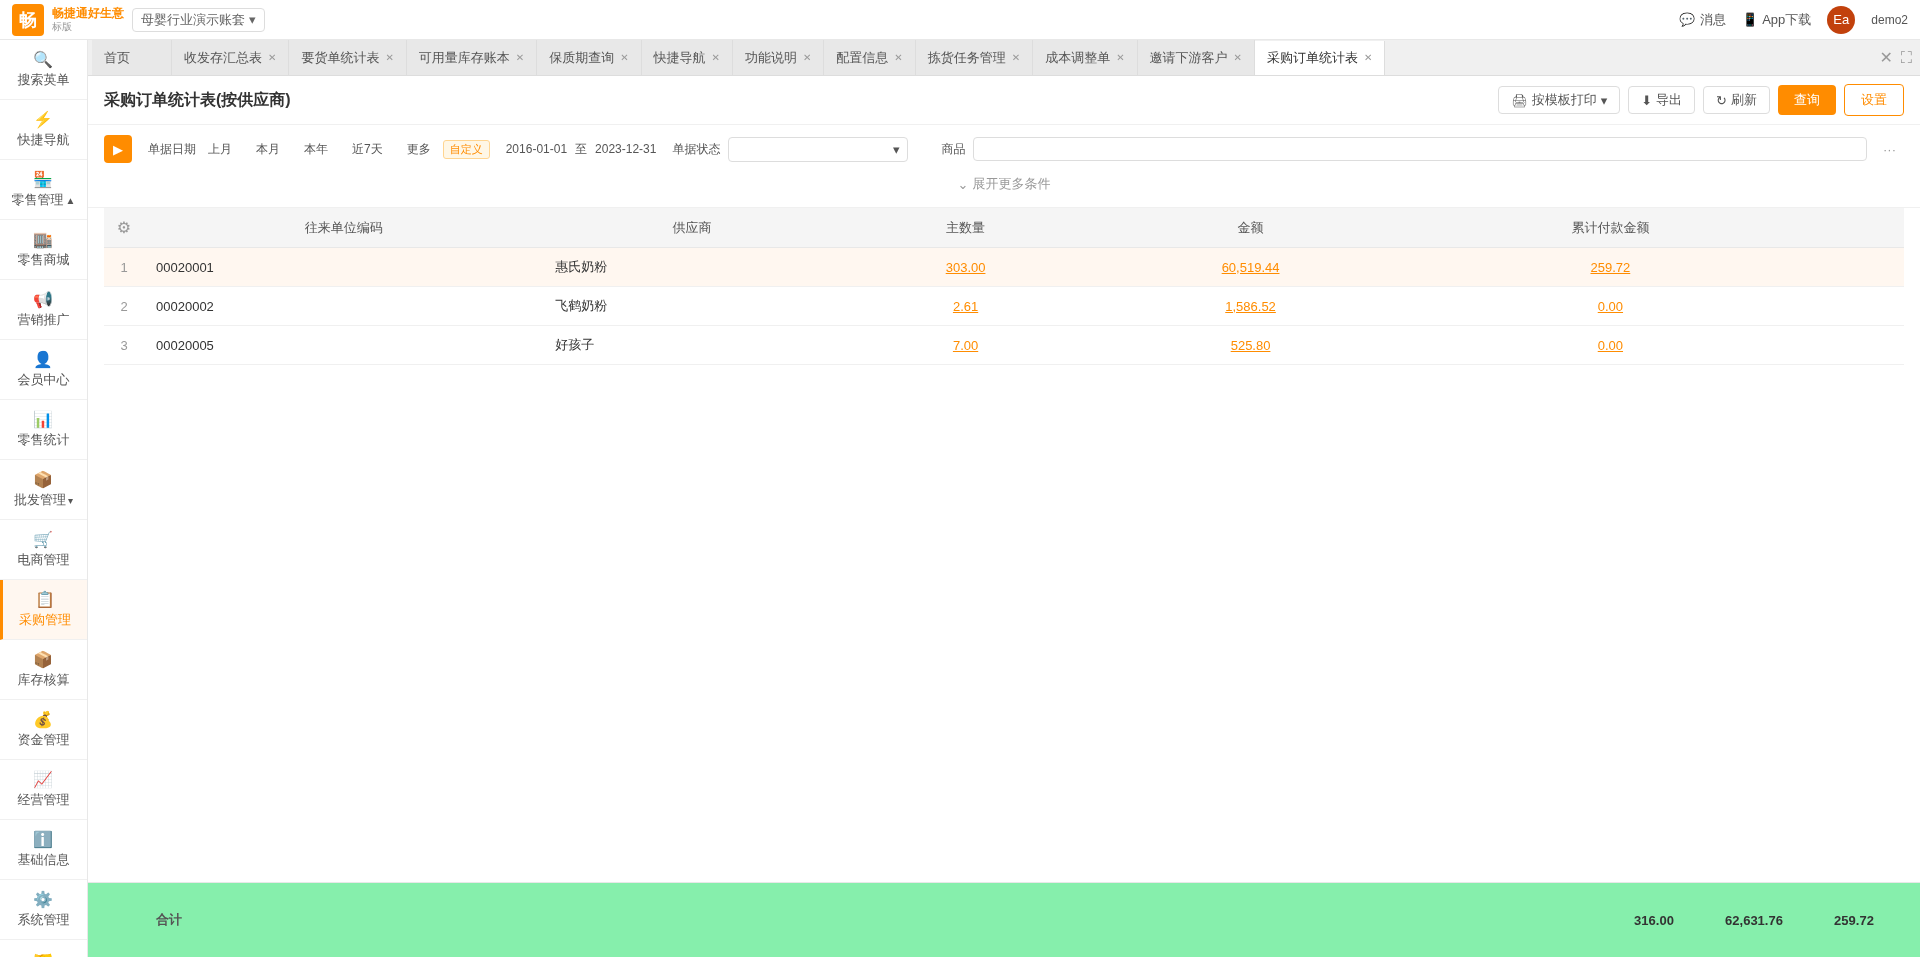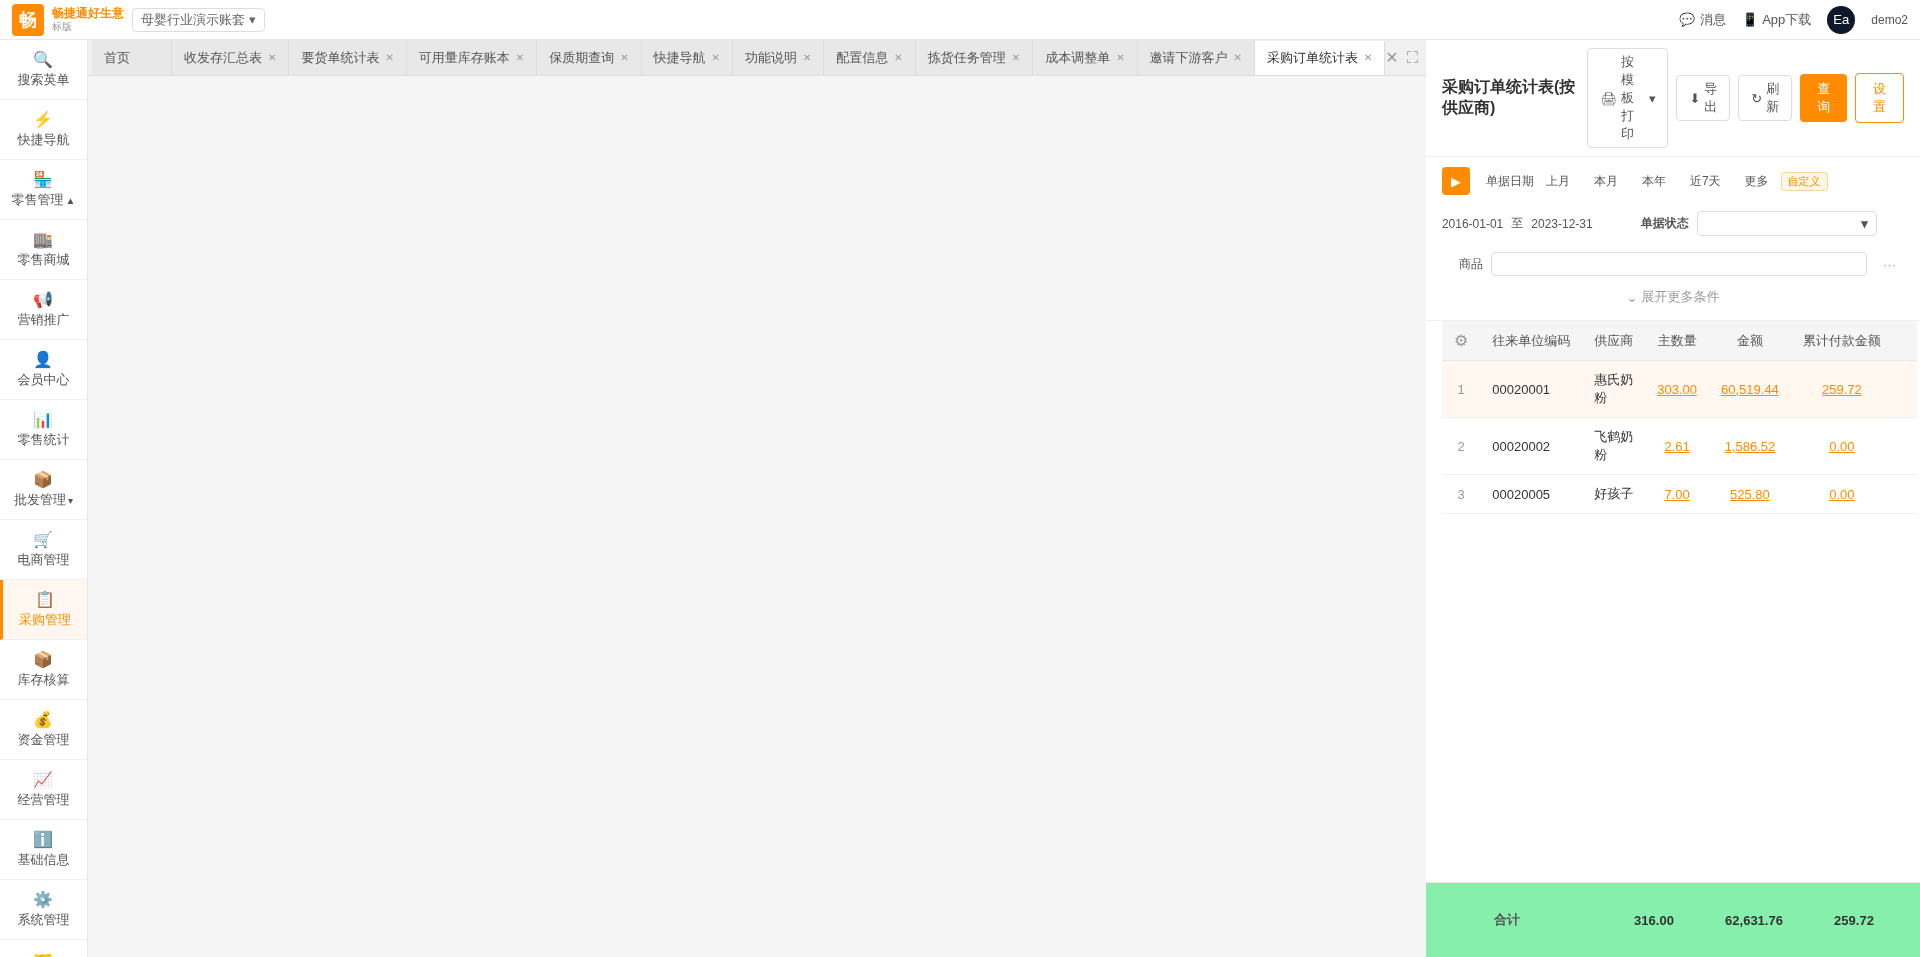--- a/index.html
+++ b/index.html
@@ -6,33 +6,33 @@
     body { background: #f5f5f5; display: flex; flex-direction: column; height: 100vh; overflow: hidden; }
 
     
     .top-bar { background: #fff; height: 40px; display: flex; align-items: center; padding: 0 12px; border-bottom: 1px solid #e8e8e8; justify-content: space-between; }
     .logo-area { display: flex; align-items: center; gap: 8px; }
     .logo-icon { width: 32px; height: 32px; background: #ff8c00; border-radius: 4px; display: flex; align-items: center; justify-content: center; color: white; font-size: 18px; font-weight: bold; }
     .logo-text { color: #ff8c00; font-size: 12px; font-weight: bold; }
     .workspace-selector { display: flex; align-items: center; gap: 4px; color: #666; cursor: pointer; border: 1px solid #ddd; border-radius: 4px; padding: 2px 8px; font-size: 12px; justify-content: flex-end; }
     .top-right { display: flex; align-items: center; gap: 16px; }
     .top-icon-item { display: flex; align-items: center; gap: 4px; color: #555; cursor: pointer; font-size: 12px; }
-    .avatar { width: 28px; height: 28px; border-radius: 50%; background: #0f172a; display: flex; align-items: center; justify-content: center; color: white; font-size: 12px; }
+    .avatar { width: 28px; height: 28px; border-radius: 50%; background: #c2410c; display: flex; align-items: center; justify-content: center; color: white; font-size: 12px; }
     .user-name { color: #555; font-size: 12px; cursor: pointer; }
 
     
     .main-layout { display: flex; flex: 1; overflow: hidden; }
     .sidebar { width: 88px; background: #fff; border-right: 1px solid #e8e8e8; display: flex; flex-direction: column; overflow-y: auto; }
     .sidebar-item { padding: 10px 4px; text-align: center; cursor: pointer; color: #555; font-size: 12px; border-bottom: 1px solid #f0f0f0; }
     .sidebar-item.active { color: #ff8c00; background: #fff7f0; border-left: 3px solid #ff8c00; }
     .sidebar-item-icon { font-size: 16px; margin-bottom: 2px; }
     .sidebar-item-has-arrow { display: flex; align-items: center; justify-content: center; gap: 2px; }
 
     
-    .content-area { flex: 1; display: flex; flex-direction: row; overflow: hidden; }
+    .content-area { flex: 1; display: flex; flex-direction: column; overflow: hidden; }
 
     
     .tab-bar { background: #f0f0f0; display: flex; align-items: center; height: 36px; border-bottom: 1px solid #ddd; overflow-x: auto; padding-left: 4px; }
     .tab-item { display: flex; align-items: center; gap: 6px; padding: 0 12px; height: 36px; cursor: pointer; white-space: nowrap; border-right: 1px solid #ddd; font-size: 12px; color: #555; background: #e8e8e8; min-width: 80px; }
     .tab-item.active { background: #fff; color: #333; border-bottom: 2px solid #fff; margin-bottom: -2px; }
     .tab-item.home { background: #e8e8e8; }
     .tab-close { font-size: 10px; color: #999; cursor: pointer; }
     .tab-bar-right { margin-left: auto; display: flex; align-items: center; gap: 8px; padding-right: 8px; }
     .tab-action-btn { cursor: pointer; color: #999; font-size: 16px; }
 
@@ -58,21 +58,21 @@
     .custom-tag { background: #fff7e6; color: #ff8c00; border: 1px solid #ffd591; padding: 1px 6px; border-radius: 3px; font-size: 11px; }
     .filter-select { border: 1px solid #ddd; border-radius: 4px; padding: 4px 8px; font-size: 12px; color: #555; background: #fff; display: flex; align-items: center; gap: 4px; cursor: pointer; min-width: 120px; }
     .filter-input { border: 1px solid #ddd; border-radius: 4px; padding: 4px 8px; font-size: 12px; color: #555; background: #fff; flex: 1; }
     .expand-more { display: flex; align-items: center; justify-content: center; gap: 4px; color: #999; cursor: pointer; font-size: 12px; padding: 4px 0; }
     .filter-toggle { width: 28px; height: 28px; background: #ff8c00; border-radius: 4px; display: flex; align-items: center; justify-content: center; cursor: pointer; color: #fff; font-size: 16px; flex-shrink: 0; }
 
     
     .table-container { flex: 1; overflow: auto; padding: 0 16px 0 16px; }
     table { width: 100%; border-collapse: collapse; font-size: 13px; }
     thead tr { background: #f5f5f5; }
-    th { padding: 10px 12px; text-align: right; color: #555; font-weight: normal; border-bottom: 1px solid #e8e8e8; white-space: nowrap; }
+    th { padding: 10px 12px; text-align: center; color: #555; font-weight: normal; border-bottom: 1px solid #e8e8e8; white-space: nowrap; }
     td { padding: 10px 12px; border-bottom: 1px solid #f0f0f0; color: #333; }
     tr.highlighted { background: #fff7f0; }
     .link-text { color: #ff8c00; cursor: pointer; text-decoration: underline; }
     .col-setting { width: 40px; text-align: center; }
     .th-center { text-align: center; }
     .td-center { text-align: center; }
     .row-number { color: #999; text-align: center; }
     .gear-icon { color: #999; cursor: pointer; font-size: 16px; }
 
     
@@ -281,21 +281,21 @@
               <span class="date-shortcut">近7天</span>
               <span class="date-shortcut">更多</span>
             </div>
             <span class="custom-tag">自定义</span>
           </div>
           <div class="filter-item">
             <span class="date-range">2016-01-01</span>
             <span class="date-range"> 至 </span>
             <span class="date-range">2023-12-31</span>
           </div>
-          <div class="filter-item" style="margin-left:32px;font-weight:bold;">
+          <div class="filter-item" style="">
             <span class="filter-label">单据状态</span>
             <div class="filter-select" style="min-width:180px;">
               <span style="flex:1;"></span>
               <span>▾</span>
             </div>
           </div>
           <div class="filter-item" style="margin-left:17px;flex:1;">
             <span class="filter-label">商品</span>
             <input class="filter-input" style="width: 240px;">
             <span style="color:#999;cursor:pointer;padding:0 8px;">···</span>

